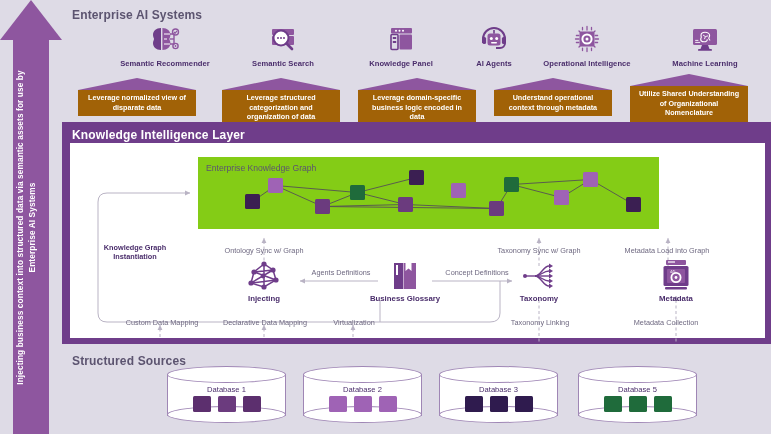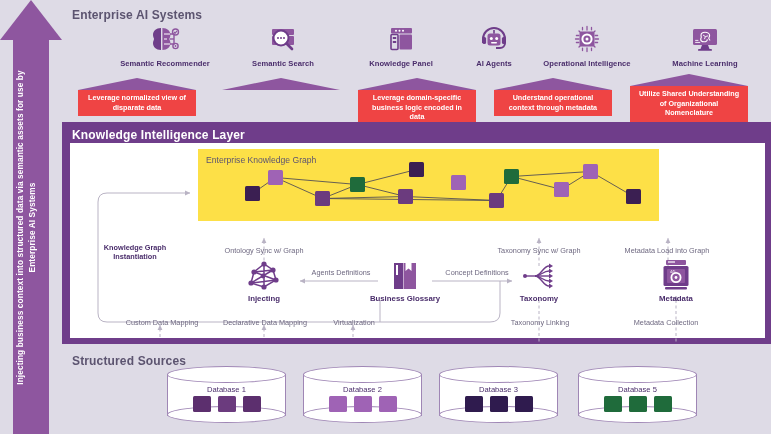--- a/index.html
+++ b/index.html
@@ -21,29 +21,29 @@
   #ai-title{left:72px;top:8px;}
 
   .aicol{position:absolute;top:22px;width:118px;text-align:center;}
   .aicol .ico{height:34px;display:flex;align-items:center;justify-content:center;}
   .aicol .cap{margin-top:3px;color:#4a2d6b;font-size:7.6px;font-weight:bold;letter-spacing:.05px;}
 
   
   .plate{position:absolute;width:118px;}
   .plate .tip{width:0;height:0;margin:0 auto;
       border-left:59px solid transparent;border-right:59px solid transparent;border-bottom:12px solid #8e569f;}
-  .plate .body{background:#ef4444;color:#fff;font-size:7.2px;font-weight:bold;line-height:9.6px;
+  .plate .body{background:#a16207;color:#fff;font-size:7.2px;font-weight:bold;line-height:9.6px;
       text-align:center;padding:3px 6px 4px;box-sizing:border-box;}
 
   
   .band-kil{position:absolute;left:62px;top:122px;width:709px;height:222px;background:#6f3d8a;}
   #kil-title{left:72px;top:128px;color:#ffffff;}
   .kil-inner{position:absolute;left:70px;top:143px;width:695px;height:195px;background:#ffffff;}
 
-  .ekg{position:absolute;left:198px;top:149px;width:461px;height:72px;background:#fde047;}
+  .ekg{position:absolute;left:198px;top:157px;width:461px;height:72px;background:#84cc16;}
   .ekg .lbl{position:absolute;left:8px;top:6px;color:#5c5470;font-size:8.6px;}
   .node{position:absolute;width:15px;height:15px;border-radius:1.5px;}
   svg.edges{position:absolute;left:0;top:0;width:461px;height:72px;}
 
   
   .asset{position:absolute;width:92px;text-align:center;}
   .asset .ico{height:34px;display:flex;align-items:flex-end;justify-content:center;}
   .asset .cap{margin-top:2px;color:#4a2d6b;font-size:7.8px;font-weight:bold;}
 
   .conn{position:absolute;color:#6e6880;font-size:7.3px;line-height:9px;text-align:center;}
@@ -171,20 +171,21 @@
     </div>
     <div class="cap">Machine Learning</div>
   </div>
 
   <div class="plate" style="left:78px;top:78px">
     <div class="tip"></div>
     <div class="body">Leverage normalized view of disparate data</div>
   </div>
   <div class="plate" style="left:222px;top:78px">
     <div class="tip"></div>
+    <div class="body">Leverage structured categorization and organization of data</div>
   </div>
   <div class="plate" style="left:358px;top:78px">
     <div class="tip"></div>
     <div class="body">Leverage domain-specific business logic encoded in data</div>
   </div>
   <div class="plate" style="left:630px;top:74px">
     <div class="tip"></div>
     <div class="body">Utilize Shared Understanding of Organizational Nomenclature</div>
   </div>
   <div class="plate" style="left:494px;top:78px">

